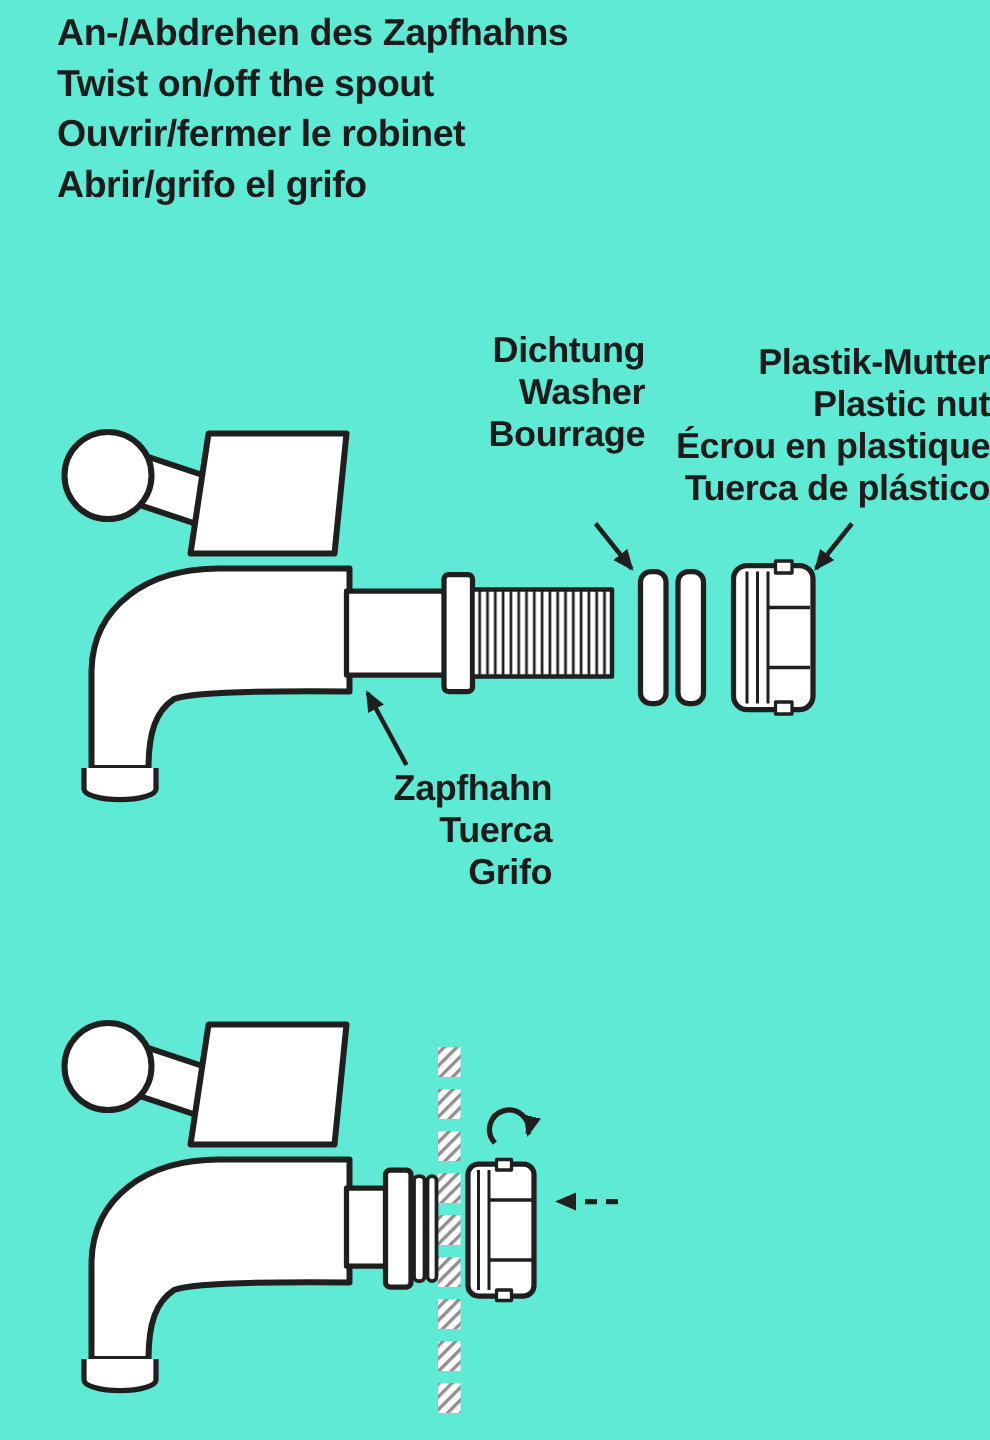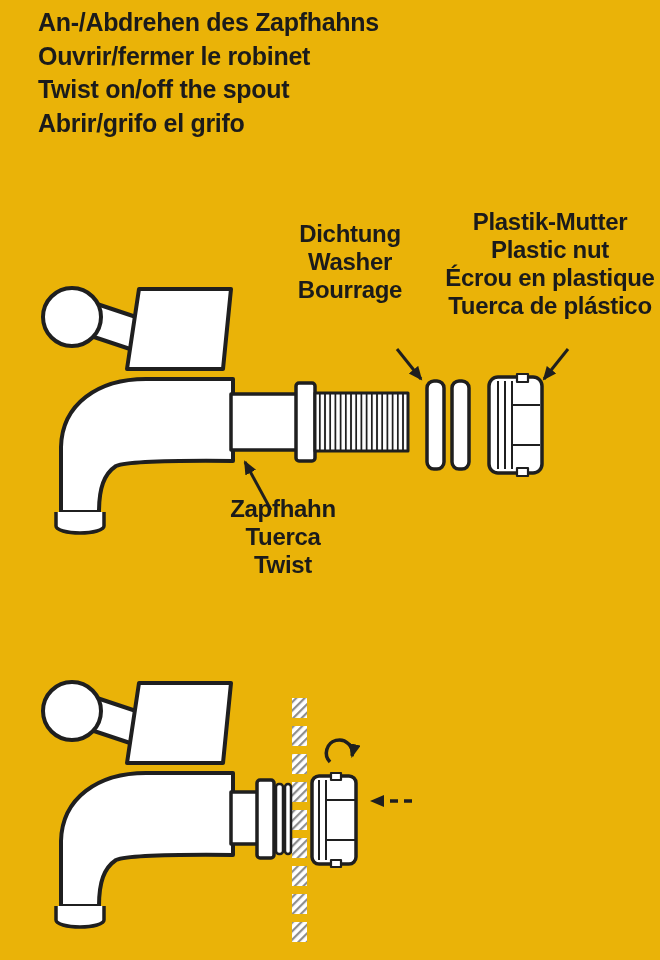--- a/index.html
+++ b/index.html
@@ -1,57 +1,57 @@
 <!DOCTYPE html>
 <html><head>
 <meta charset="utf-8">
 <style>
   html, body { margin: 0; padding: 0; background: #ffffff; }
   .canvas {
     position: relative;
     width: 660px;
     height: 960px;
-    background: #eab308;
+    background: #5eead4;
     font-family: "Liberation Sans", sans-serif;
     color: #1b1b1b;
     overflow: hidden;
   }
   .title-block {
     position: absolute;
     left: 38px;
     top: 6px;
     font-size: 25px;
     font-weight: 700;
     letter-spacing: -0.3px;
     line-height: 33.5px;
     white-space: nowrap;
   }
   .part-label {
     position: absolute;
-    text-align: center;
+    text-align: right;
     font-size: 24px;
     font-weight: 700;
     letter-spacing: -0.3px;
     line-height: 28px;
     white-space: nowrap;
   }
   .washer-label  { left: 270px; top: 220px; width: 160px; }
-  .nut-label     { left: 440px; top: 208px; width: 220px; }
-  .spout-label   { left: 198px; top: 495px; width: 170px; }
+  .nut-label     { left: 440px; top: 228px; width: 220px; }
+  .spout-label   { left: 198px; top: 512px; width: 170px; }
   svg.diagram { position: absolute; left: 0; top: 0; }
 </style>
 </head>
 <body>
 
 <div class="canvas">
 
   <div class="title-block">
     <div>An-/Abdrehen des Zapfhahns</div>
+    <div>Twist on/off the spout</div>
     <div>Ouvrir/fermer le robinet</div>
-    <div>Twist on/off the spout</div>
     <div>Abrir/grifo el grifo</div>
   </div>
 
   <svg class="diagram" width="660" height="960" viewBox="0 0 660 960">
     <defs>
       <marker id="ah" markerUnits="userSpaceOnUse" markerWidth="16" markerHeight="14" refX="12" refY="6" orient="auto">
         <path d="M0,0 L14,6 L0,12 Z" fill="#1f1f1f"></path>
       </marker>
       <pattern id="threadPat" width="5.2" height="8" patternUnits="userSpaceOnUse">
         <rect width="5.2" height="8" fill="#ffffff"></rect>
@@ -140,16 +140,16 @@
   <div class="part-label nut-label">
     <div>Plastik-Mutter</div>
     <div>Plastic nut</div>
     <div>Écrou en plastique</div>
     <div>Tuerca de plástico</div>
   </div>
 
   <div class="part-label spout-label">
     <div>Zapfhahn</div>
     <div>Tuerca</div>
-    <div>Twist</div>
+    <div>Grifo</div>
   </div>
 
 </div>
 
 </body></html>

